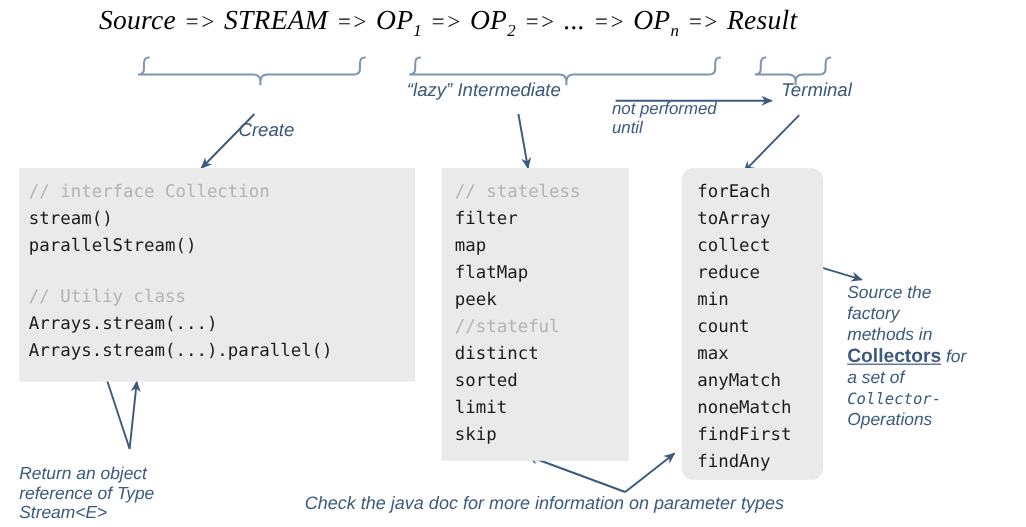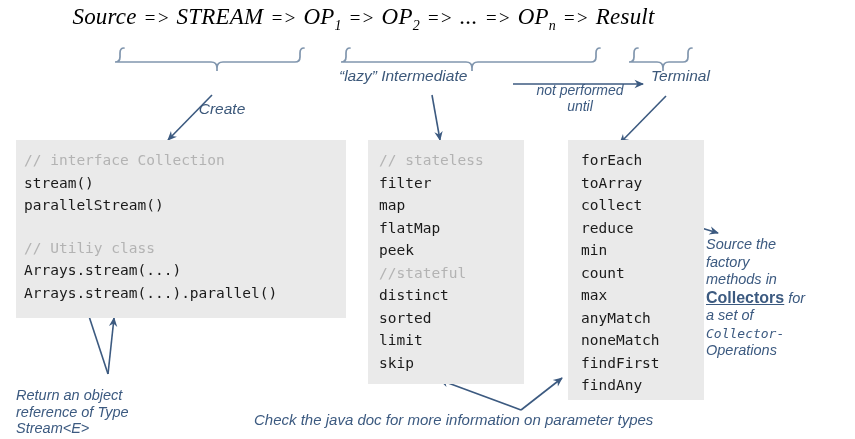--- a/index.html
+++ b/index.html
@@ -8,21 +8,21 @@
     background:#ffffff;
     font-family:"Liberation Sans", sans-serif;
     overflow:hidden;
     position:relative;
   }
   #stage{position:absolute;left:0;top:0;width:855px;height:439px;}
 
   
   .formula{
     position:absolute;
-    left:6px;top:4px;width:715px;
+    left:16px;top:4px;width:715px;
     text-align:center;
     font-family:"Liberation Serif", serif;
     font-style:italic;
     font-size:23px;
     color:#000000;
     white-space:nowrap;
     letter-spacing:.2px;
   }
   .formula .sub{font-size:14px;vertical-align:sub;font-style:italic;}
   .formula .arrow{font-family:"Liberation Serif",serif;font-style:italic;font-size:19px;padding:0 1px;}
@@ -40,21 +40,21 @@
 
   .note-blue{
     position:absolute;
     font-family:"Liberation Sans", sans-serif;
     font-style:italic;
     font-size:14.5px;
     line-height:16.5px;
     color:#3c5a80;
     white-space:pre-line;
   }
-  .note-blue.ctr{text-align:center;}
+  .note-blue.ctr{}
 
   
   .codebox{
     position:absolute;
     background:#eaeaea;
     font-family:"DejaVu Sans Mono", monospace;
     font-size:14.5px;
     line-height:22.5px;
     color:#1a1a1a;
     box-sizing:border-box;
@@ -173,21 +173,21 @@
     <div class="row">map</div>
     <div class="row">flatMap</div>
     <div class="row">peek</div>
     <div class="row cmt">//stateful</div>
     <div class="row">distinct</div>
     <div class="row">sorted</div>
     <div class="row">limit</div>
     <div class="row">skip</div>
   </div>
 
-  <div class="codebox" style="left:568px;top:140px;width:136px;height:260px;padding:9px 0 0 13px;">
+  <div class="codebox" style="left:568px;top:140px;width:118px;height:260px;padding:9px 0 0 13px;border-radius:10px;">
     <div class="row">forEach</div>
     <div class="row">toArray</div>
     <div class="row">collect</div>
     <div class="row">reduce</div>
     <div class="row">min</div>
     <div class="row">count</div>
     <div class="row">max</div>
     <div class="row">anyMatch</div>
     <div class="row">noneMatch</div>
     <div class="row">findFirst</div>

